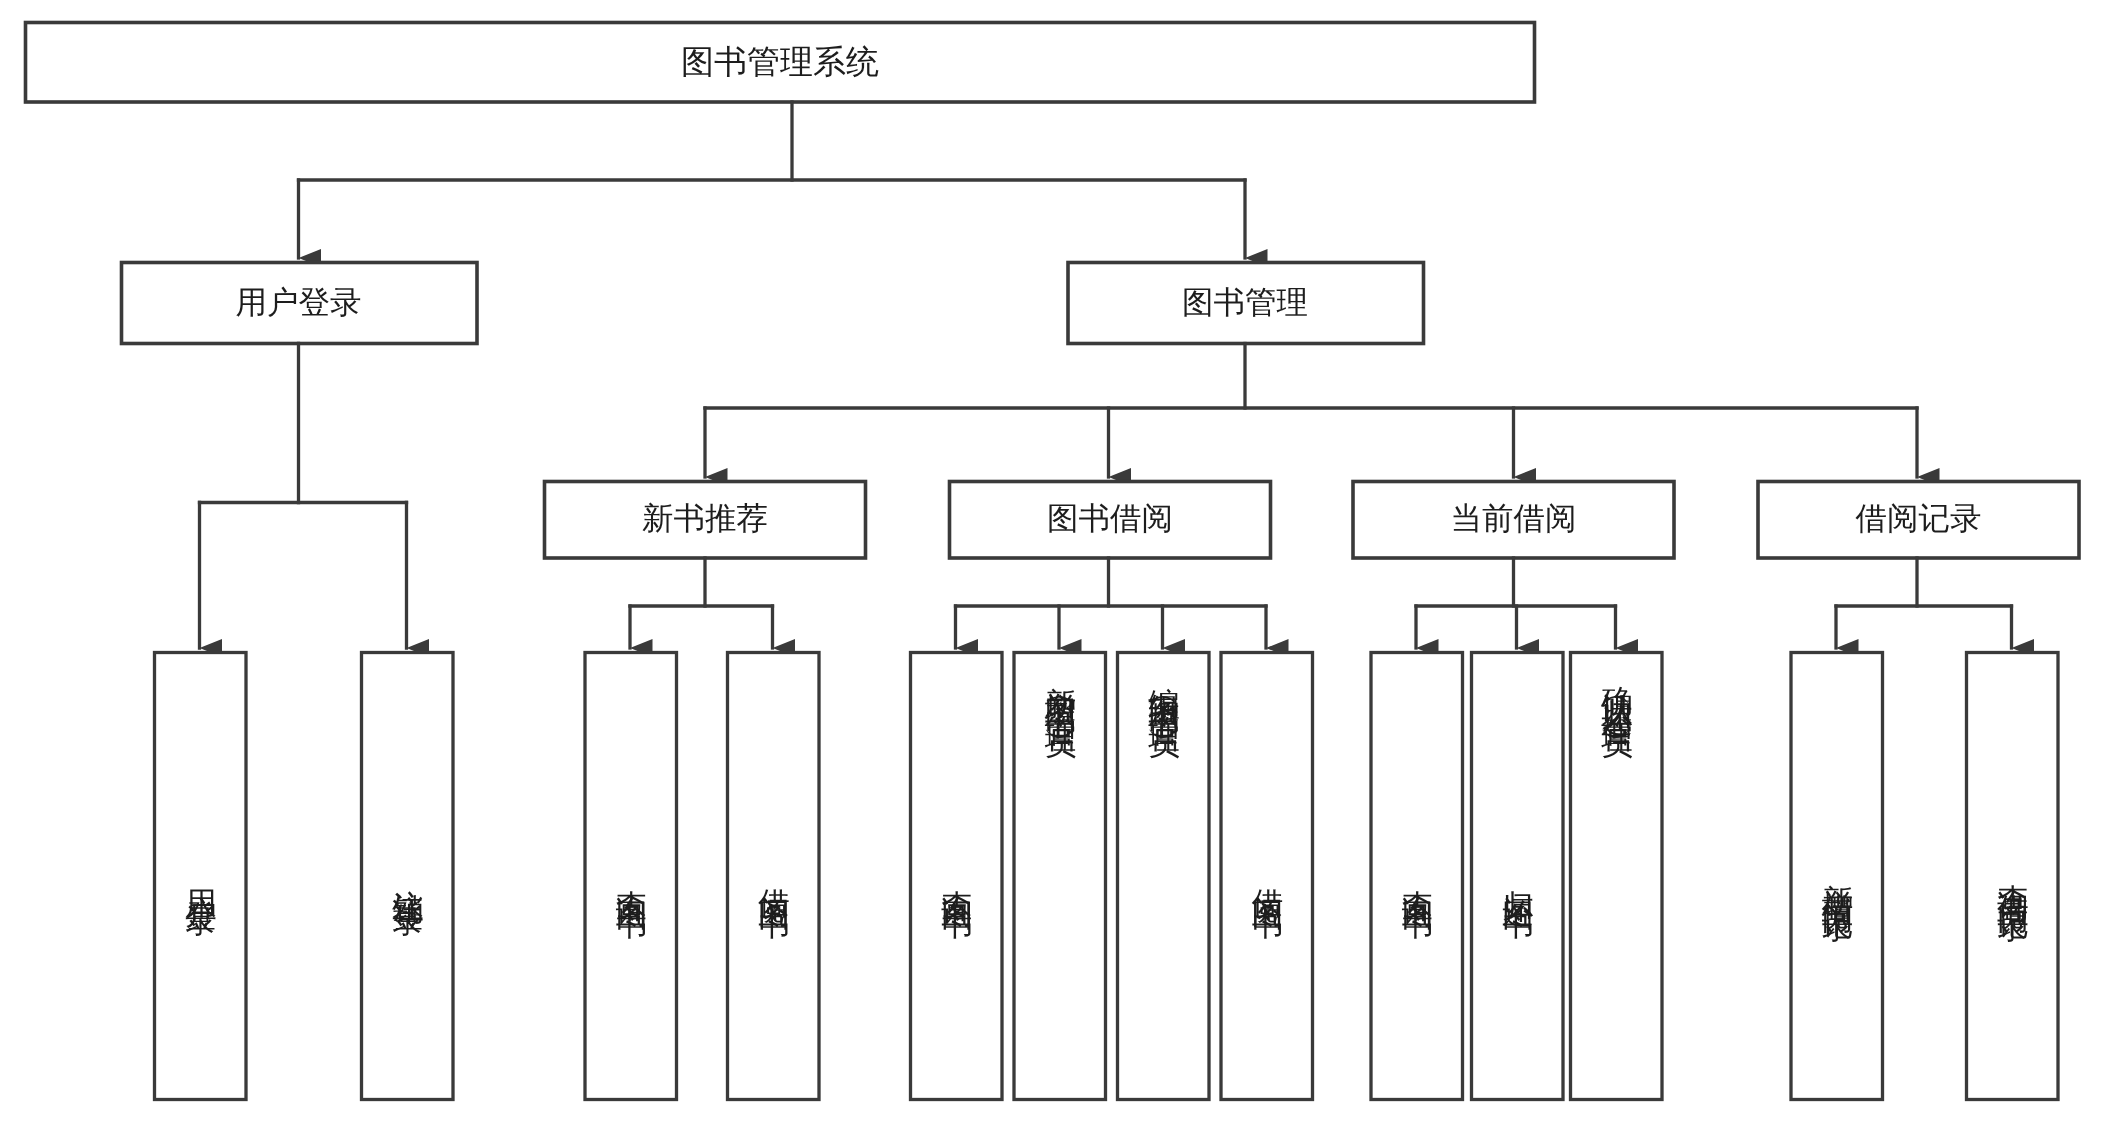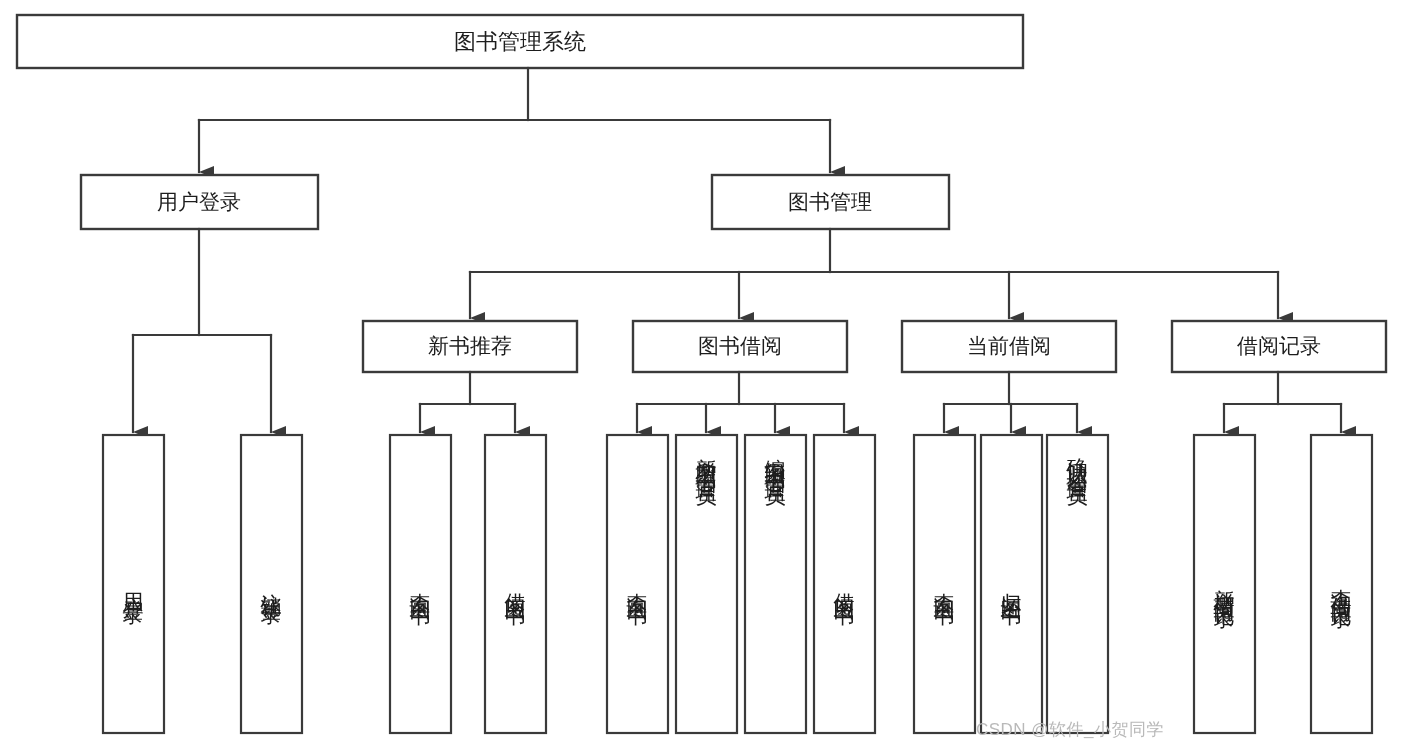--- a/index.html
+++ b/index.html
@@ -213,15 +213,14 @@
     <span class="leaf-text" style="margin-top:6px;">确认归还（管理员）</span>
   </div>
 
   <div class="leaf-text-wrap" style="left:1194px; top:435px; width:61px; height:298px;">
     <span class="leaf-text">新增借阅记录</span>
   </div>
   <div class="leaf-text-wrap" style="left:1311px; top:435px; width:61px; height:298px;">
     <span class="leaf-text">查询借阅记录</span>
   </div>
 
-  <div class="watermark">CSDN @软件_小贺同学</div>
 
 </div>
 
 </body></html>

